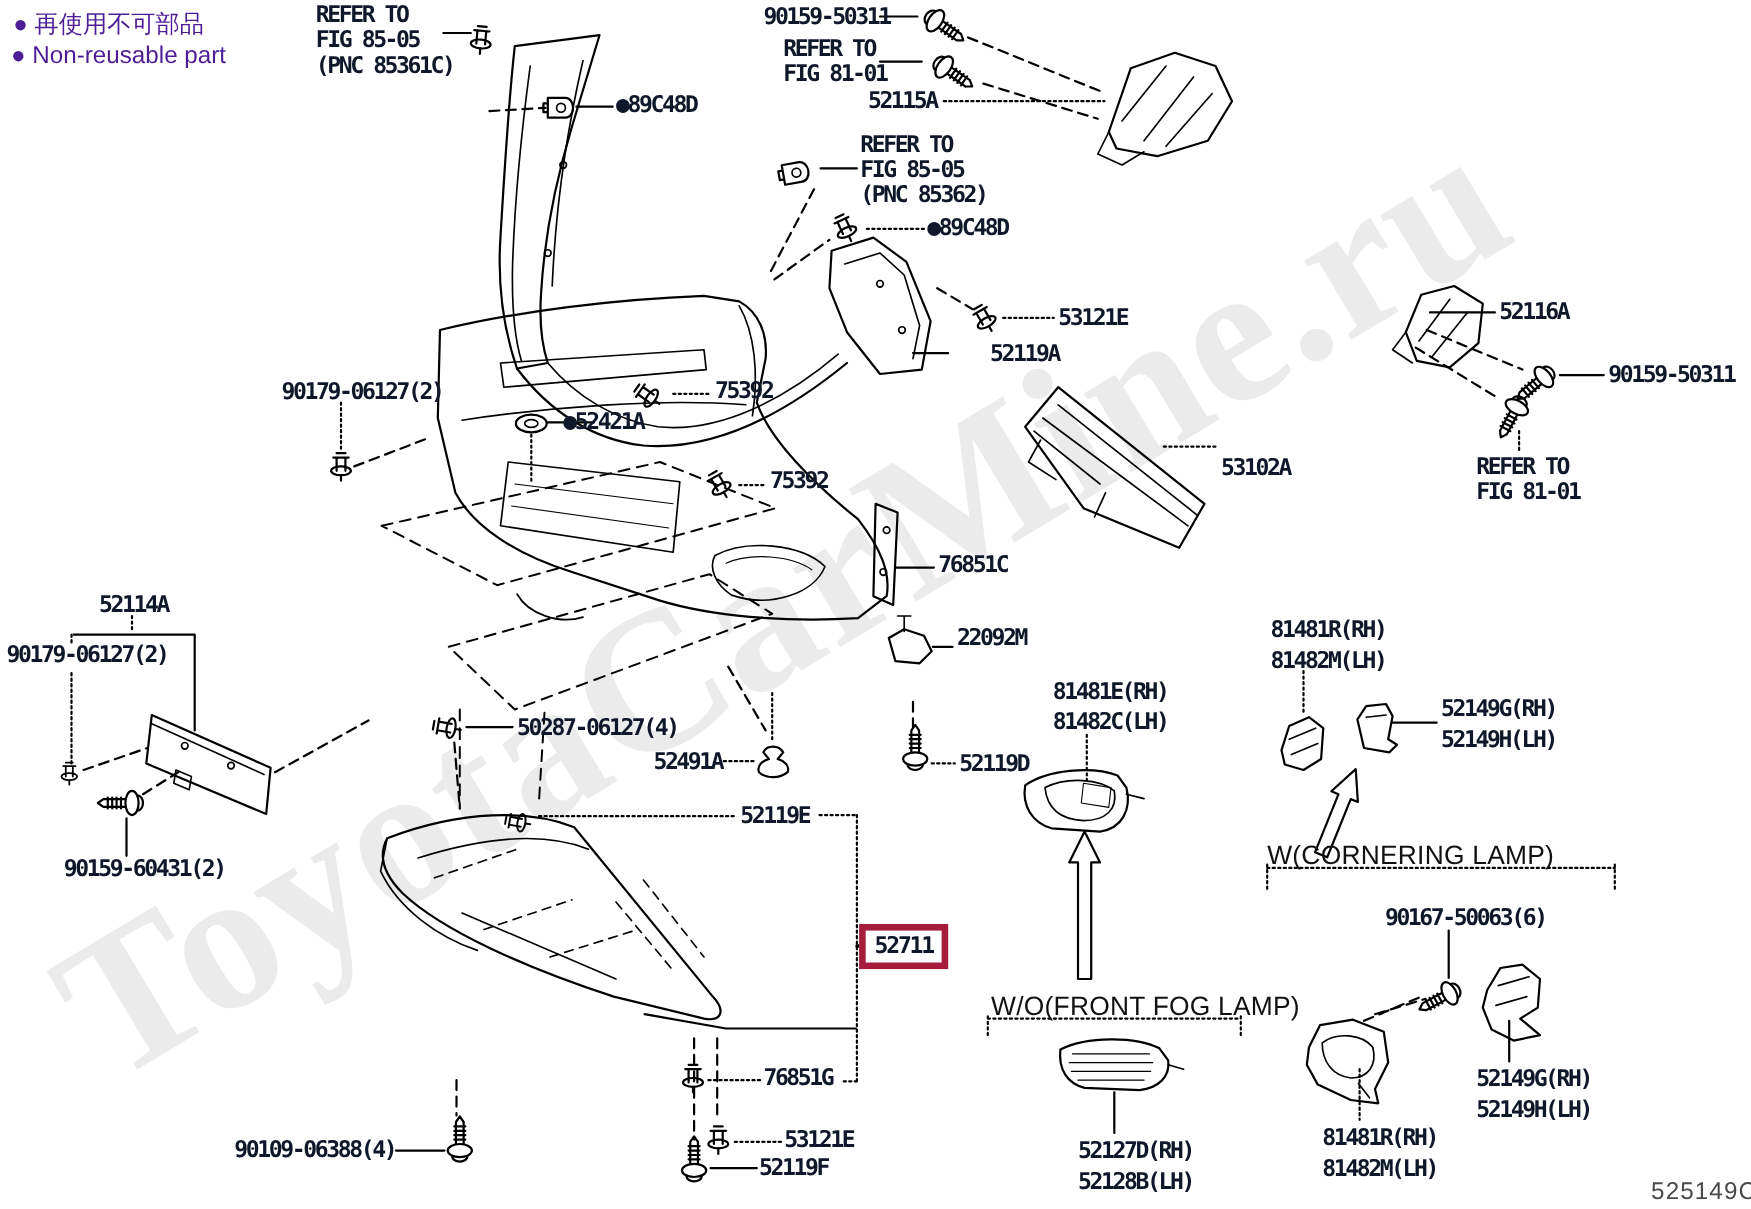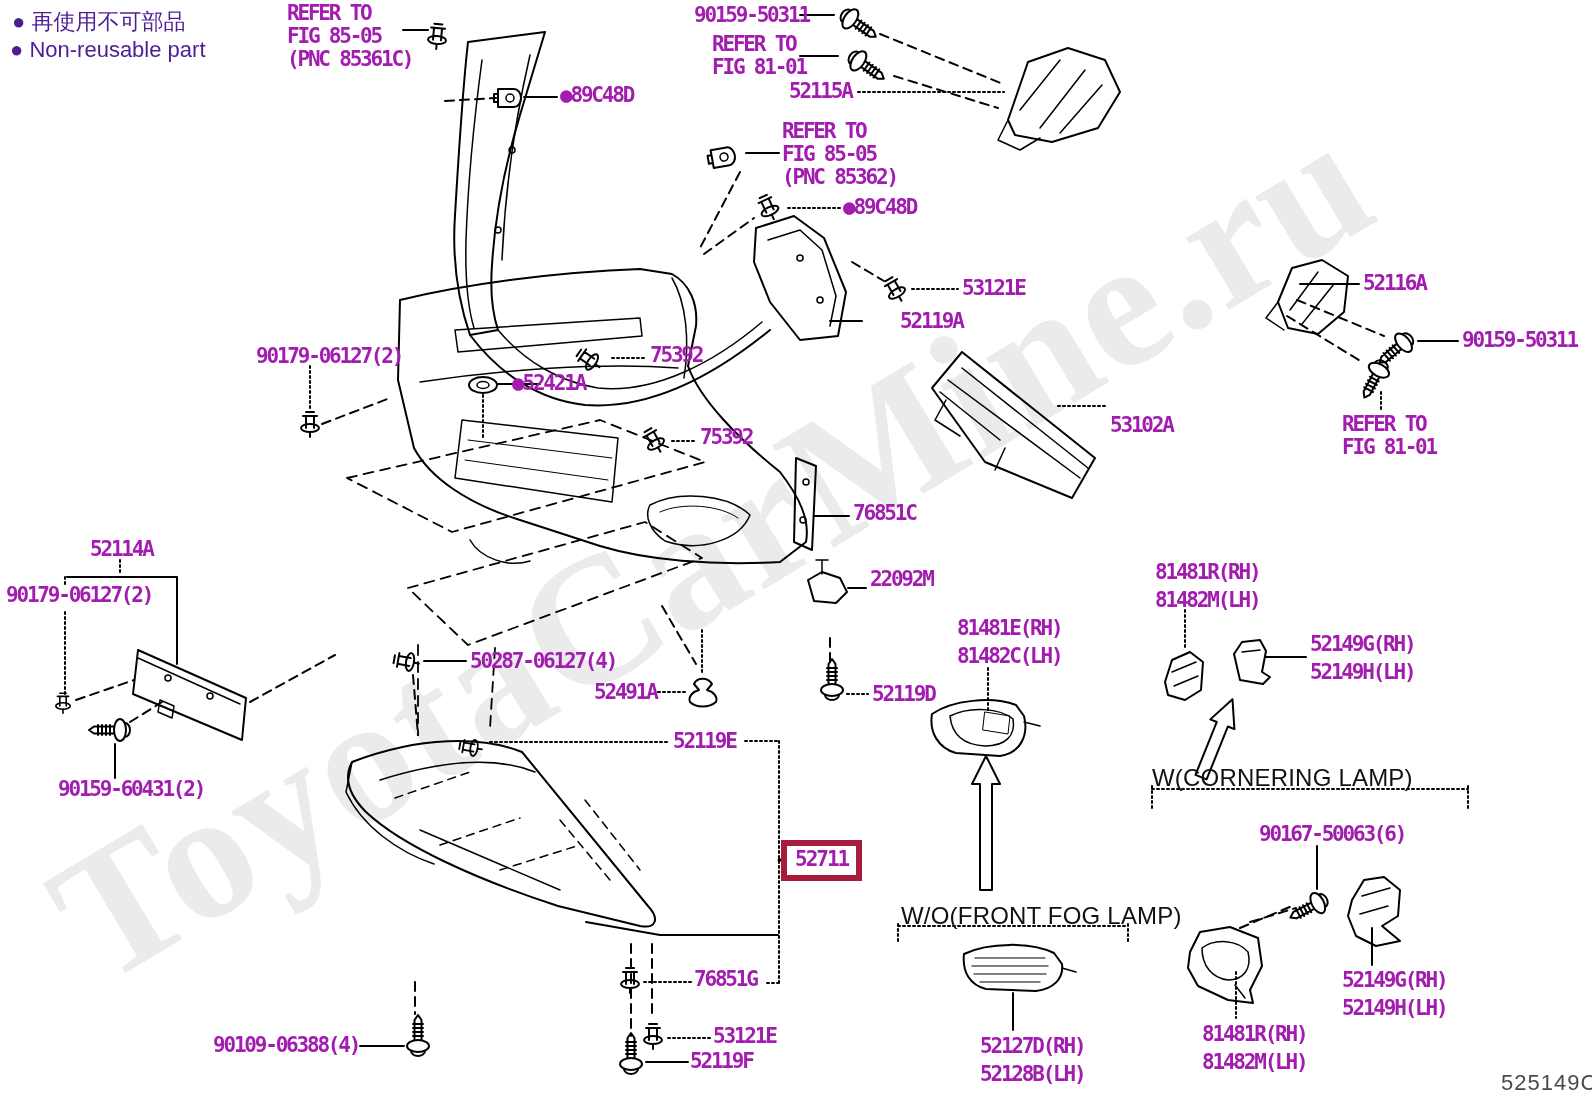--- a/index.html
+++ b/index.html
@@ -2,21 +2,21 @@
 <html><head>
 <meta charset="utf-8">
 <style>
   html,body{margin:0;padding:0;background:#fff;}
   #stage{position:relative;width:1592px;height:1099px;background:#ffffff;overflow:hidden;
          font-family:"DejaVu Sans Mono", monospace;}
   #watermark{position:absolute;left:70px;top:830px;font-family:"Liberation Serif", serif;
          font-weight:bold;font-size:182px;color:#ebebeb;white-space:nowrap;
          transform:rotate(-31deg);transform-origin:0 50%;z-index:0;letter-spacing:2px;}
   svg.art{position:absolute;left:0;top:0;z-index:1;}
-  .lbl{position:absolute;z-index:2;color:#a21caf;white-space:pre-line;}
+  .lbl{position:absolute;z-index:2;color:#0f172a;white-space:pre-line;}
   .mono{font-family:"DejaVu Sans Mono", monospace;font-weight:bold;font-size:21px;
         letter-spacing:-2.2px;line-height:23px;}
   .pair{line-height:28px;}
   .note{font-family:"Liberation Sans", sans-serif;font-weight:normal;font-size:24px;
         letter-spacing:0.2px;color:#111;}
   .legend{font-family:"Liberation Sans", sans-serif;font-size:22px;color:#4c1d95;line-height:28px;}
   .code{font-family:"Liberation Sans", sans-serif;font-size:22px;color:#4a4a4a;letter-spacing:1px;}
   #hl-box{position:absolute;left:781px;top:840px;z-index:3;border:6px solid #a51c3c;
         background:#fff;padding:2px 8px 4px 8px;}
   #hl-box .mono{position:static;letter-spacing:-2px;text-align:right;}

